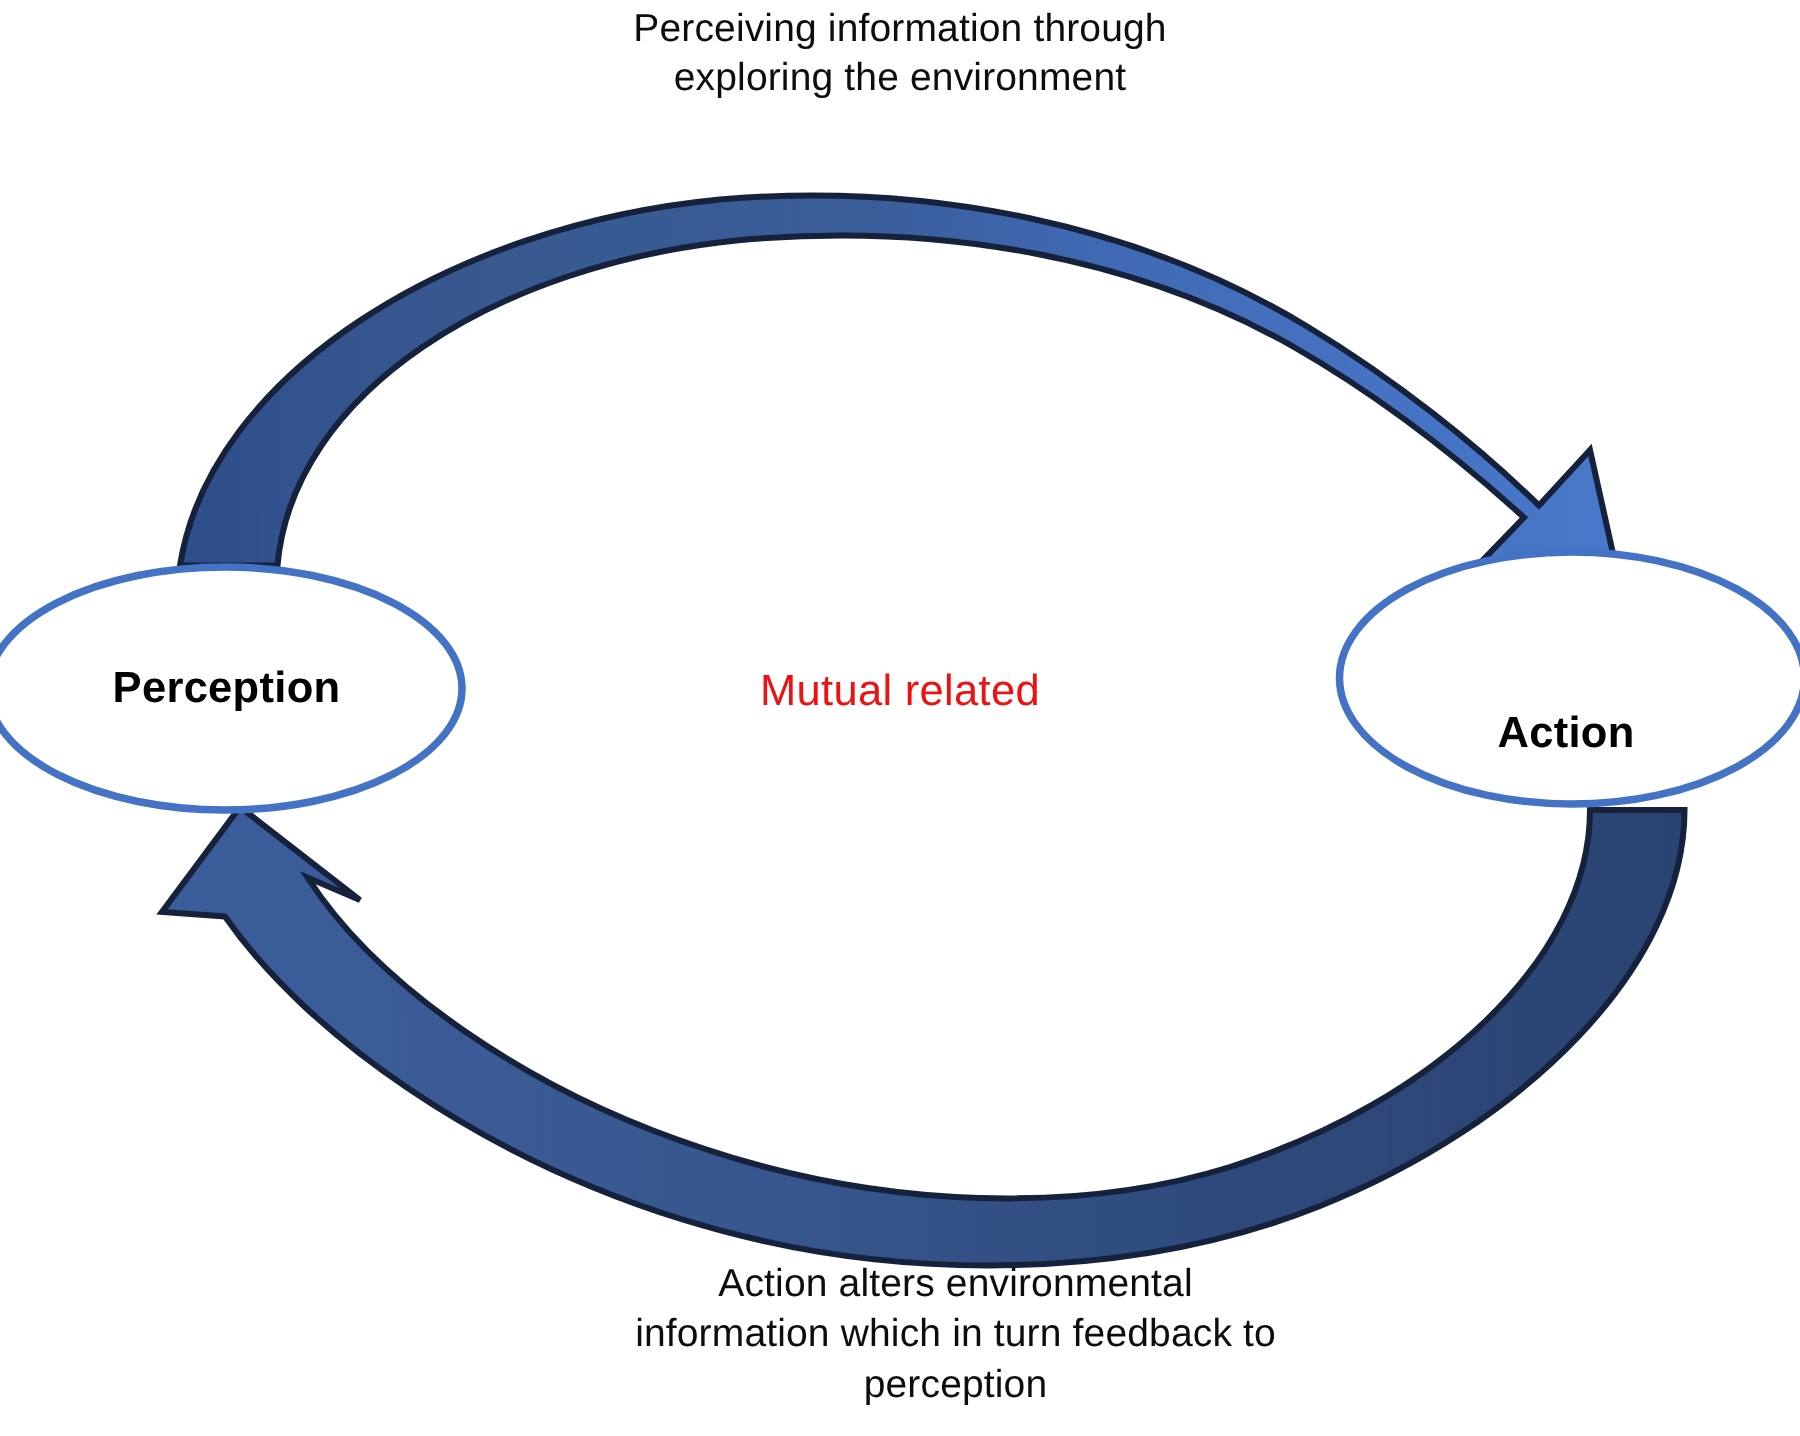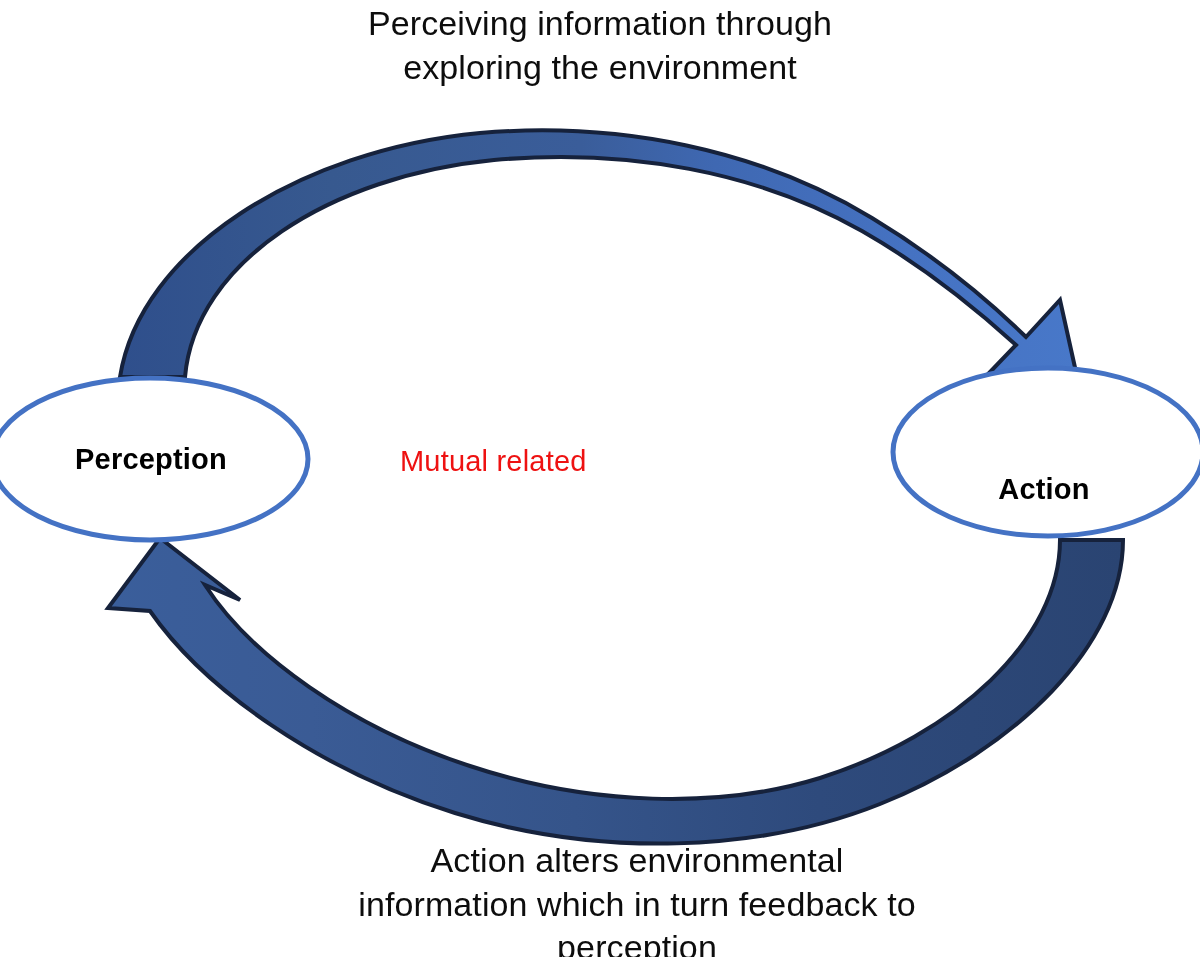--- a/index.html
+++ b/index.html
@@ -28,21 +28,21 @@
     width: 1200px;
     height: 957px;
     display: block;
   }
   .caption {
     position: absolute;
     text-align: center;
     color: #0d0d0d;
     font-family: "Liberation Sans", sans-serif;
     font-weight: 400;
-    font-size: 34px;
+    font-size: 26px;
     line-height: 1.28;
     letter-spacing: 0.1px;
     white-space: pre-line;
   }
   #caption-top {
     left: 0;
     top: 2px;
     width: 1200px;
   }
   #caption-bottom {
@@ -70,21 +70,21 @@
     left: 893px;
     top: 437px;
     width: 302px;
     margin-top: 36px;
   }
   #label-center {
     position: absolute;
     left: 400px;
     top: 445px;
     width: 400px;
-    text-align: left;
+    text-align: center;
     font-family: "Liberation Sans", sans-serif;
     font-weight: 400;
     font-size: 29px;
     color: #ee1111;
     letter-spacing: 0.2px;
     white-space: nowrap;
   }
 </style>
 </head>
 <body>

